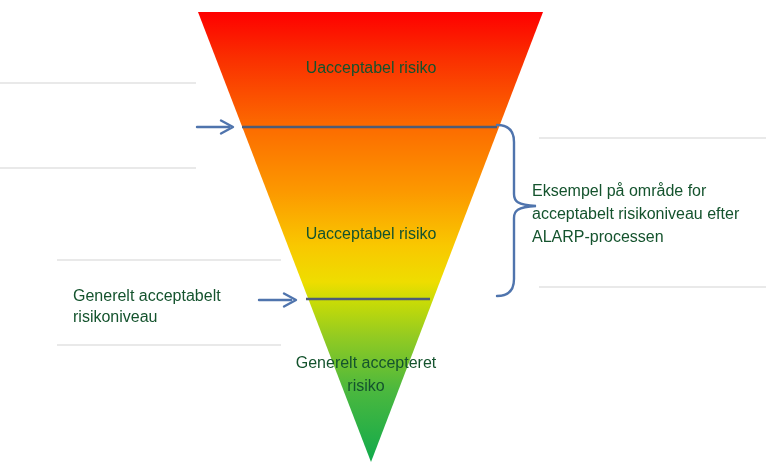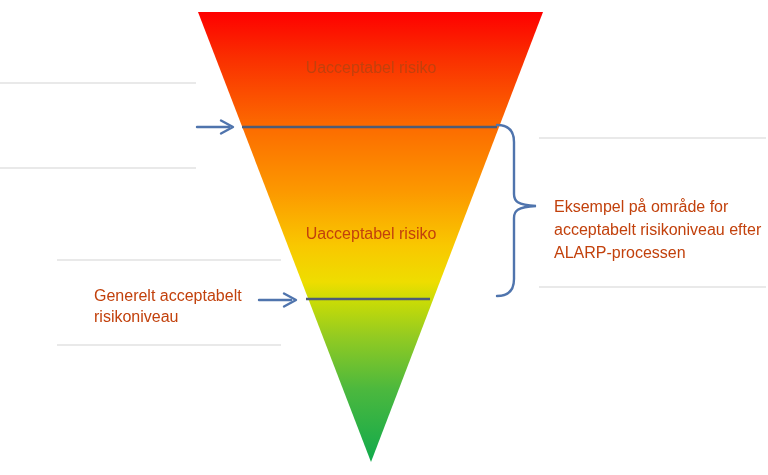--- a/index.html
+++ b/index.html
@@ -9,21 +9,21 @@
     background:#ffffff;
     font-family:"Liberation Sans", sans-serif;
     color:#1f1f1f;
     overflow:hidden;
   }
   .canvas svg{position:absolute;left:0;top:0;}
   .txt{
     position:absolute;
     font-size:16px;
     line-height:21px;
-    color:#c2410c;
+    color:#14532d;
   }
   .center{text-align:center;}
   .funnel-label{line-height:23px;}
 </style>
 </head>
 <body>
 
 <div class="canvas">
 
   <svg width="768" height="475" viewBox="0 0 768 475">
@@ -66,19 +66,20 @@
       <line x1="539" y1="138" x2="766" y2="138"></line>
       <line x1="539" y1="287" x2="766" y2="287"></line>
     </g>
   </svg>
 
   <div class="txt center" style="left:246px;top:57px;width:250px;">Uacceptabel risiko</div>
 
 
   <div class="txt center" style="left:246px;top:223px;width:250px;">Uacceptabel risiko</div>
 
+  <div class="txt center funnel-label" style="left:276px;top:351px;width:180px;">Generelt accepteret risiko</div>
 
 
-  <div class="txt" style="left:73px;top:285px;width:195px;margin-left:21px;">Generelt acceptabelt risikoniveau</div>
+  <div class="txt" style="left:73px;top:285px;width:195px;">Generelt acceptabelt risikoniveau</div>
 
-  <div class="txt funnel-label" style="left:554px;top:179px;width:210px;margin-top:16px;">Eksempel på område for acceptabelt risikoniveau efter ALARP-processen</div>
+  <div class="txt funnel-label" style="left:532px;top:179px;width:210px;">Eksempel på område for acceptabelt risikoniveau efter ALARP-processen</div>
 
 </div>
 
 </body></html>

